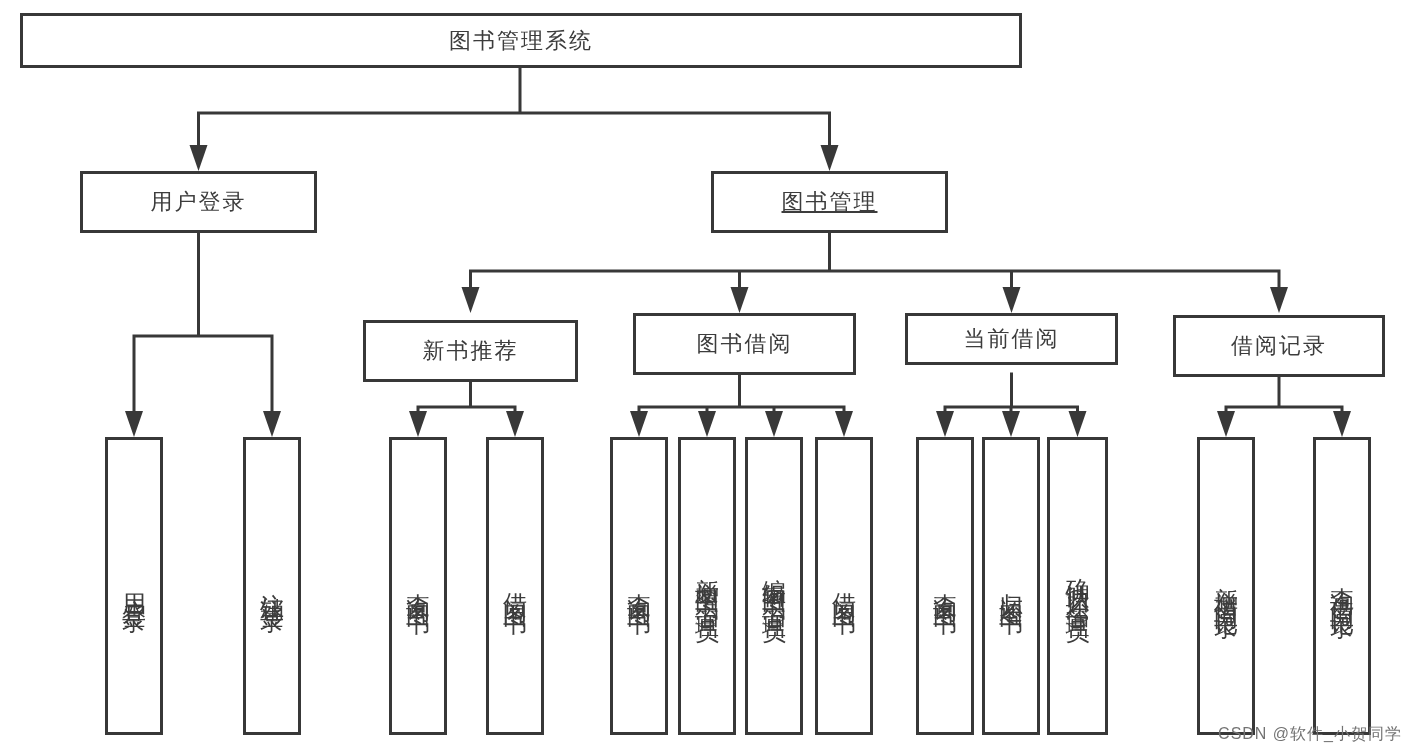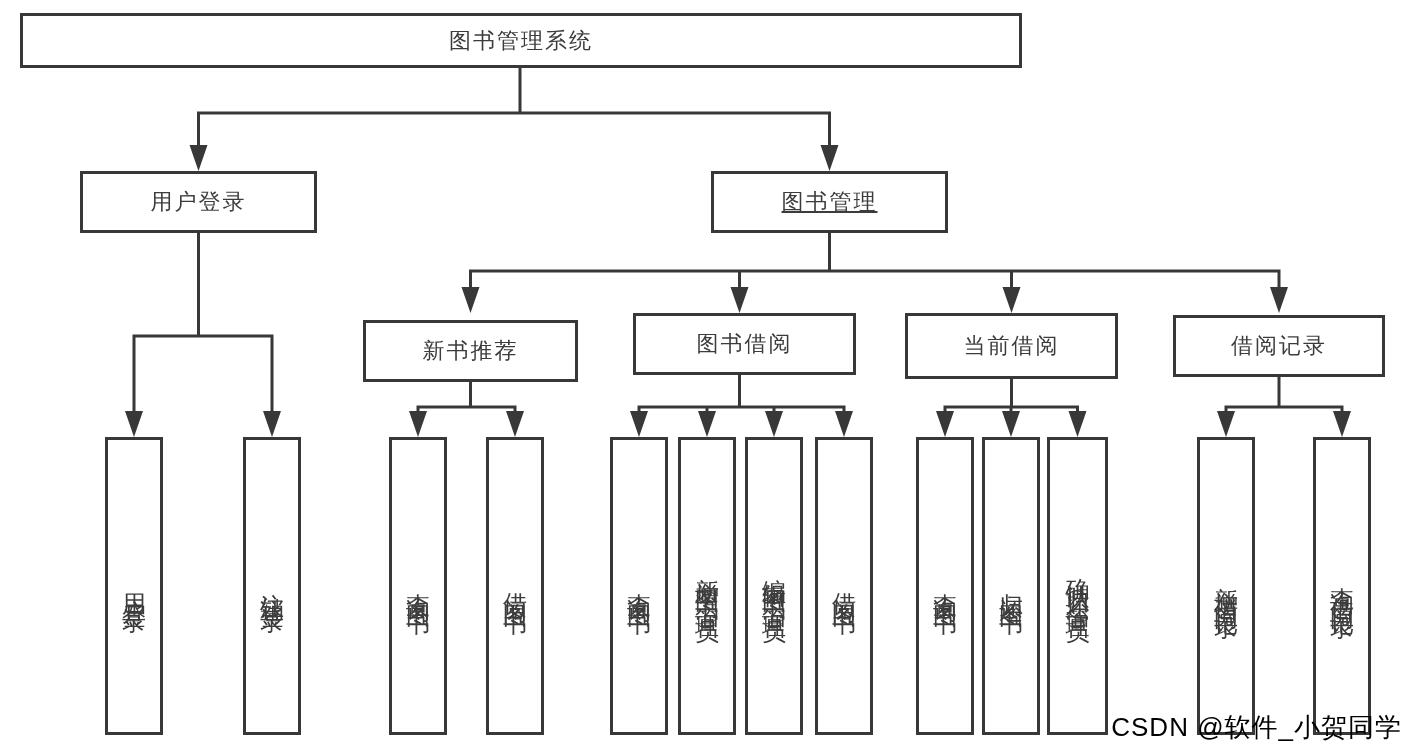--- a/index.html
+++ b/index.html
@@ -42,22 +42,22 @@
     text-orientation: mixed;
     font-size: 24px;
     letter-spacing: 6px;
     line-height: 1;
   }
   #watermark {
     position: absolute;
     right: 3px;
     bottom: 2px;
     z-index: 5;
-    font-size: 26px;
-    color: #000000;
+    font-size: 16px;
+    color: #737373;
     letter-spacing: 1px;
     white-space: nowrap;
   }
 </style>
 </head>
 <body>
 
 <div id="canvas">
 
   <svg id="connectors" width="1405" height="747" viewBox="0 0 1405 747">
@@ -100,21 +100,21 @@
     </g>
   </svg>
 
   <div class="node h" style="left:20px; top:13px; width:1002px; height:55px;">图书管理系统</div>
 
   <div class="node h" style="left:80px; top:171px; width:237px; height:62px;">用户登录</div>
   <div class="node h" style="left:711px; top:171px; width:237px; height:62px;text-decoration:underline;">图书管理</div>
 
   <div class="node h" style="left:363px; top:313px; width:215px; height:62px;margin-top:7px;">新书推荐</div>
   <div class="node h" style="left:633px; top:313px; width:223px; height:62px;">图书借阅</div>
-  <div class="node h" style="left:905px; top:313px; width:213px; height:66px;">当前借阅</div>
+  <div class="node h" style="left:905px; top:313px; width:213px; height:52px;">当前借阅</div>
   <div class="node h" style="left:1173px; top:315px; width:212px; height:62px;">借阅记录</div>
 
   <div class="node v" style="left:105px; top:437px; width:58px; height:298px;">用户登录</div>
   <div class="node v" style="left:243px; top:437px; width:58px; height:298px;">注销登录</div>
 
   <div class="node v" style="left:389px; top:437px; width:58px; height:298px;">查询图书</div>
   <div class="node v" style="left:486px; top:437px; width:58px; height:298px;">借阅图书</div>
 
   <div class="node v" style="left:610px; top:437px; width:58px; height:298px;">查询图书</div>
   <div class="node v" style="left:678px; top:437px; width:58px; height:298px;">新增图书（管理员）</div>

